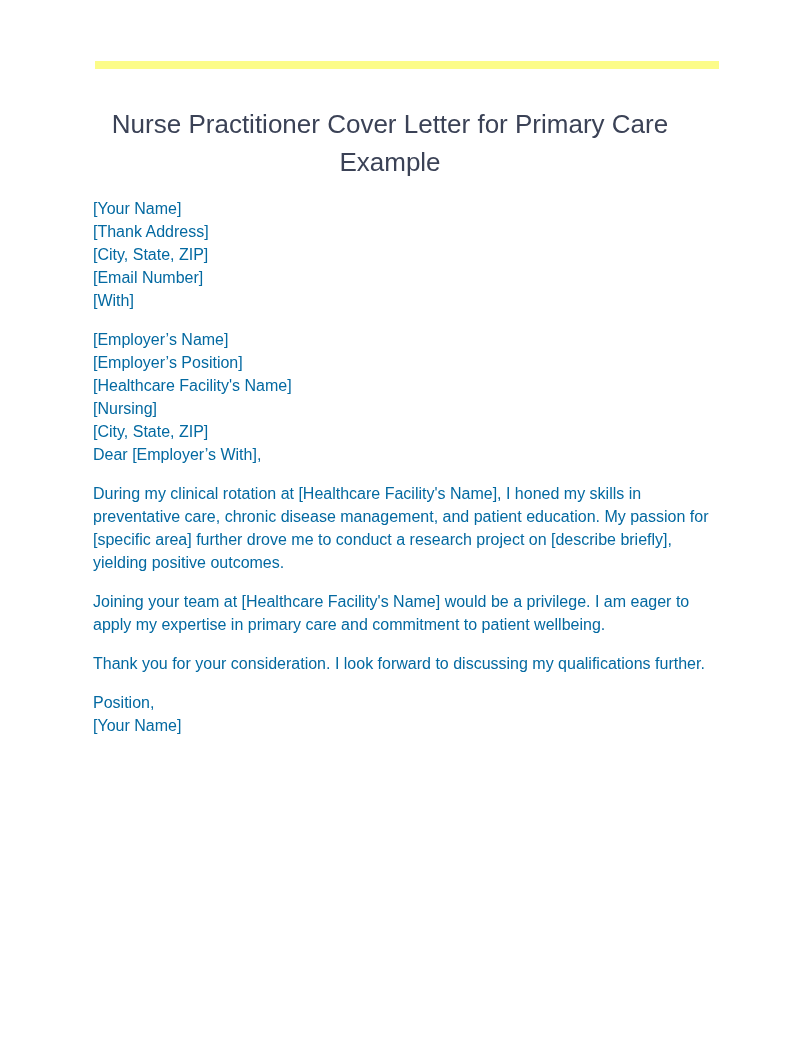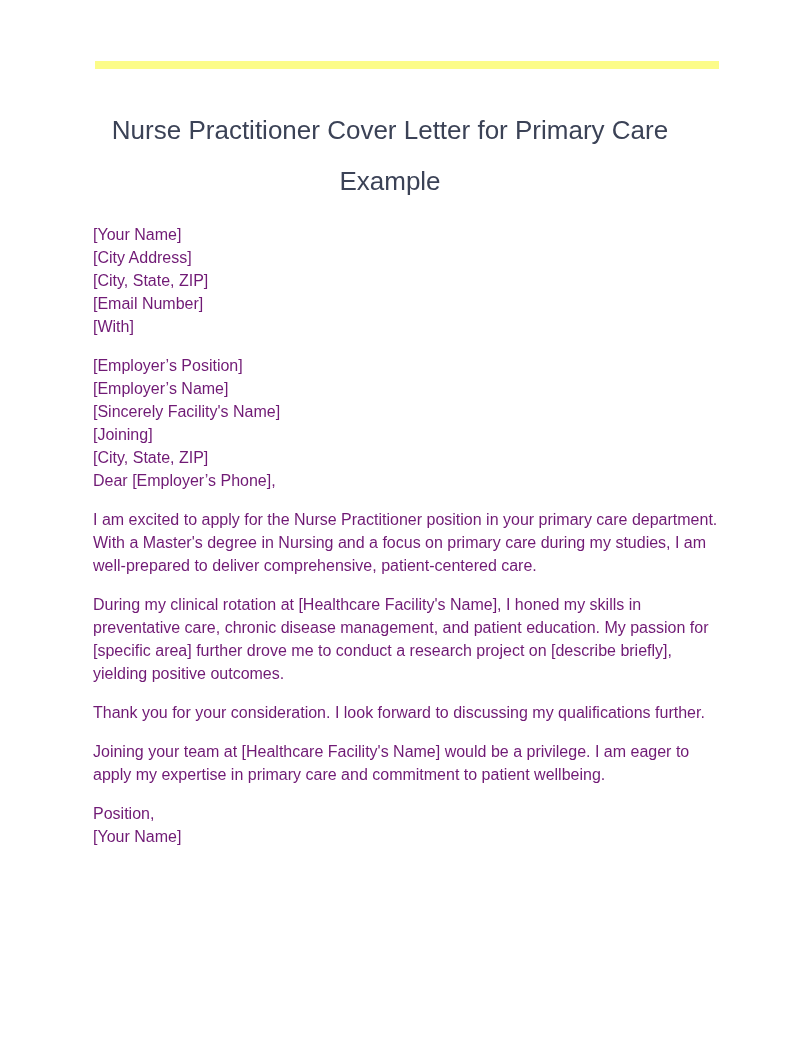--- a/index.html
+++ b/index.html
@@ -15,21 +15,21 @@
     margin: 61px 0 0 95px;
     width: 624px;
     height: 8px;
     background: #FCFC89;
   }
   h1.page-title {
     margin: 36px 0 0 93px;
     width: 594px;
     text-align: center;
     font-size: 26px;
-    line-height: 51px;
+    line-height: 38px;
     font-weight: 400;
     color: #3B4256;
   }
   .letter-body {
     margin-left: 93px;
     width: 630px;
     color: #595959;
     font-size: 16px;
     line-height: 23px;
   }
@@ -37,42 +37,41 @@
   .line { display: block; }
   p.para { margin-top: 16px; }
 </style>
 </head>
 <body style="background: rgb(255, 255, 255);">
 
 <div class="accent-bar" style="background: rgb(252, 252, 137);"></div>
 
 <h1 class="page-title" style="color: rgb(59, 66, 86);">Nurse Practitioner Cover Letter for Primary Care Example</h1>
 
-<div class="letter-body" style="color: #701a75;">
+<div class="letter-body" style="color: #0369a1;">
 
   <div class="block">
     <span class="line">[Your Name]</span>
-    <span class="line">[City Address]</span>
+    <span class="line">[Thank Address]</span>
     <span class="line">[City, State, ZIP]</span>
     <span class="line">[Email Number]</span>
     <span class="line">[With]</span>
   </div>
 
   <div class="block">
+    <span class="line">[Employer’s Name]</span>
     <span class="line">[Employer’s Position]</span>
-    <span class="line">[Employer’s Name]</span>
-    <span class="line">[Sincerely Facility's Name]</span>
-    <span class="line">[Joining]</span>
+    <span class="line">[Healthcare Facility's Name]</span>
+    <span class="line">[Nursing]</span>
     <span class="line">[City, State, ZIP]</span>
-    <span class="line">Dear [Employer’s Phone],</span>
+    <span class="line">Dear [Employer’s With],</span>
   </div>
 
-  <p class="para">I am excited to apply for the Nurse Practitioner position in your primary care department. With a Master's degree in Nursing and a focus on primary care during my studies, I am well-prepared to deliver comprehensive, patient-centered care.</p>
   <p class="para">During my clinical rotation at [Healthcare Facility's Name], I honed my skills in preventative care, chronic disease management, and patient education. My passion for [specific area] further drove me to conduct a research project on [describe briefly], yielding positive outcomes.</p>
+  <p class="para">Joining your team at [Healthcare Facility's Name] would be a privilege. I am eager to apply my expertise in primary care and commitment to patient wellbeing.</p>
   <p class="para">Thank you for your consideration. I look forward to discussing my qualifications further.</p>
-  <p class="para">Joining your team at [Healthcare Facility's Name] would be a privilege. I am eager to apply my expertise in primary care and commitment to patient wellbeing.</p>
 
   <div class="block">
     <span class="line">Position,</span>
     <span class="line">[Your Name]</span>
   </div>
 
 </div>
 
 </body></html>

